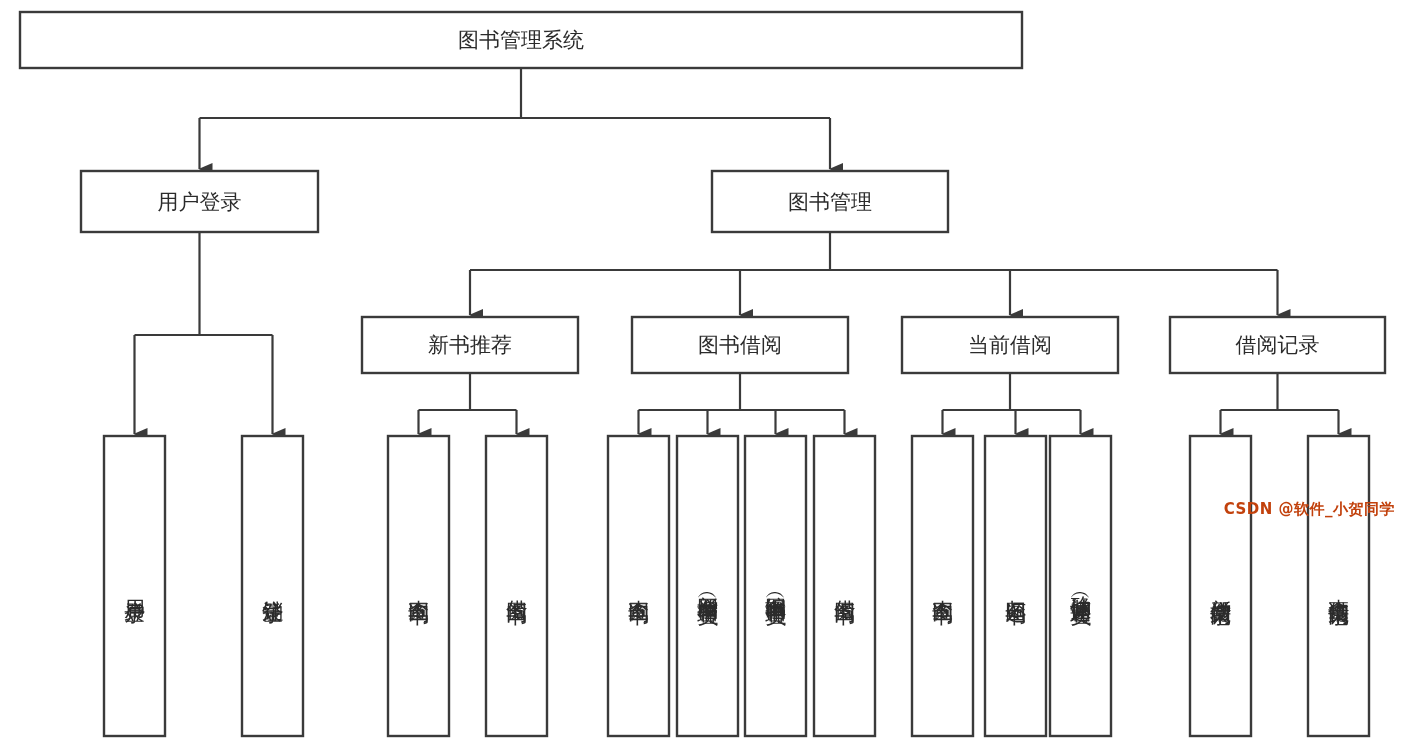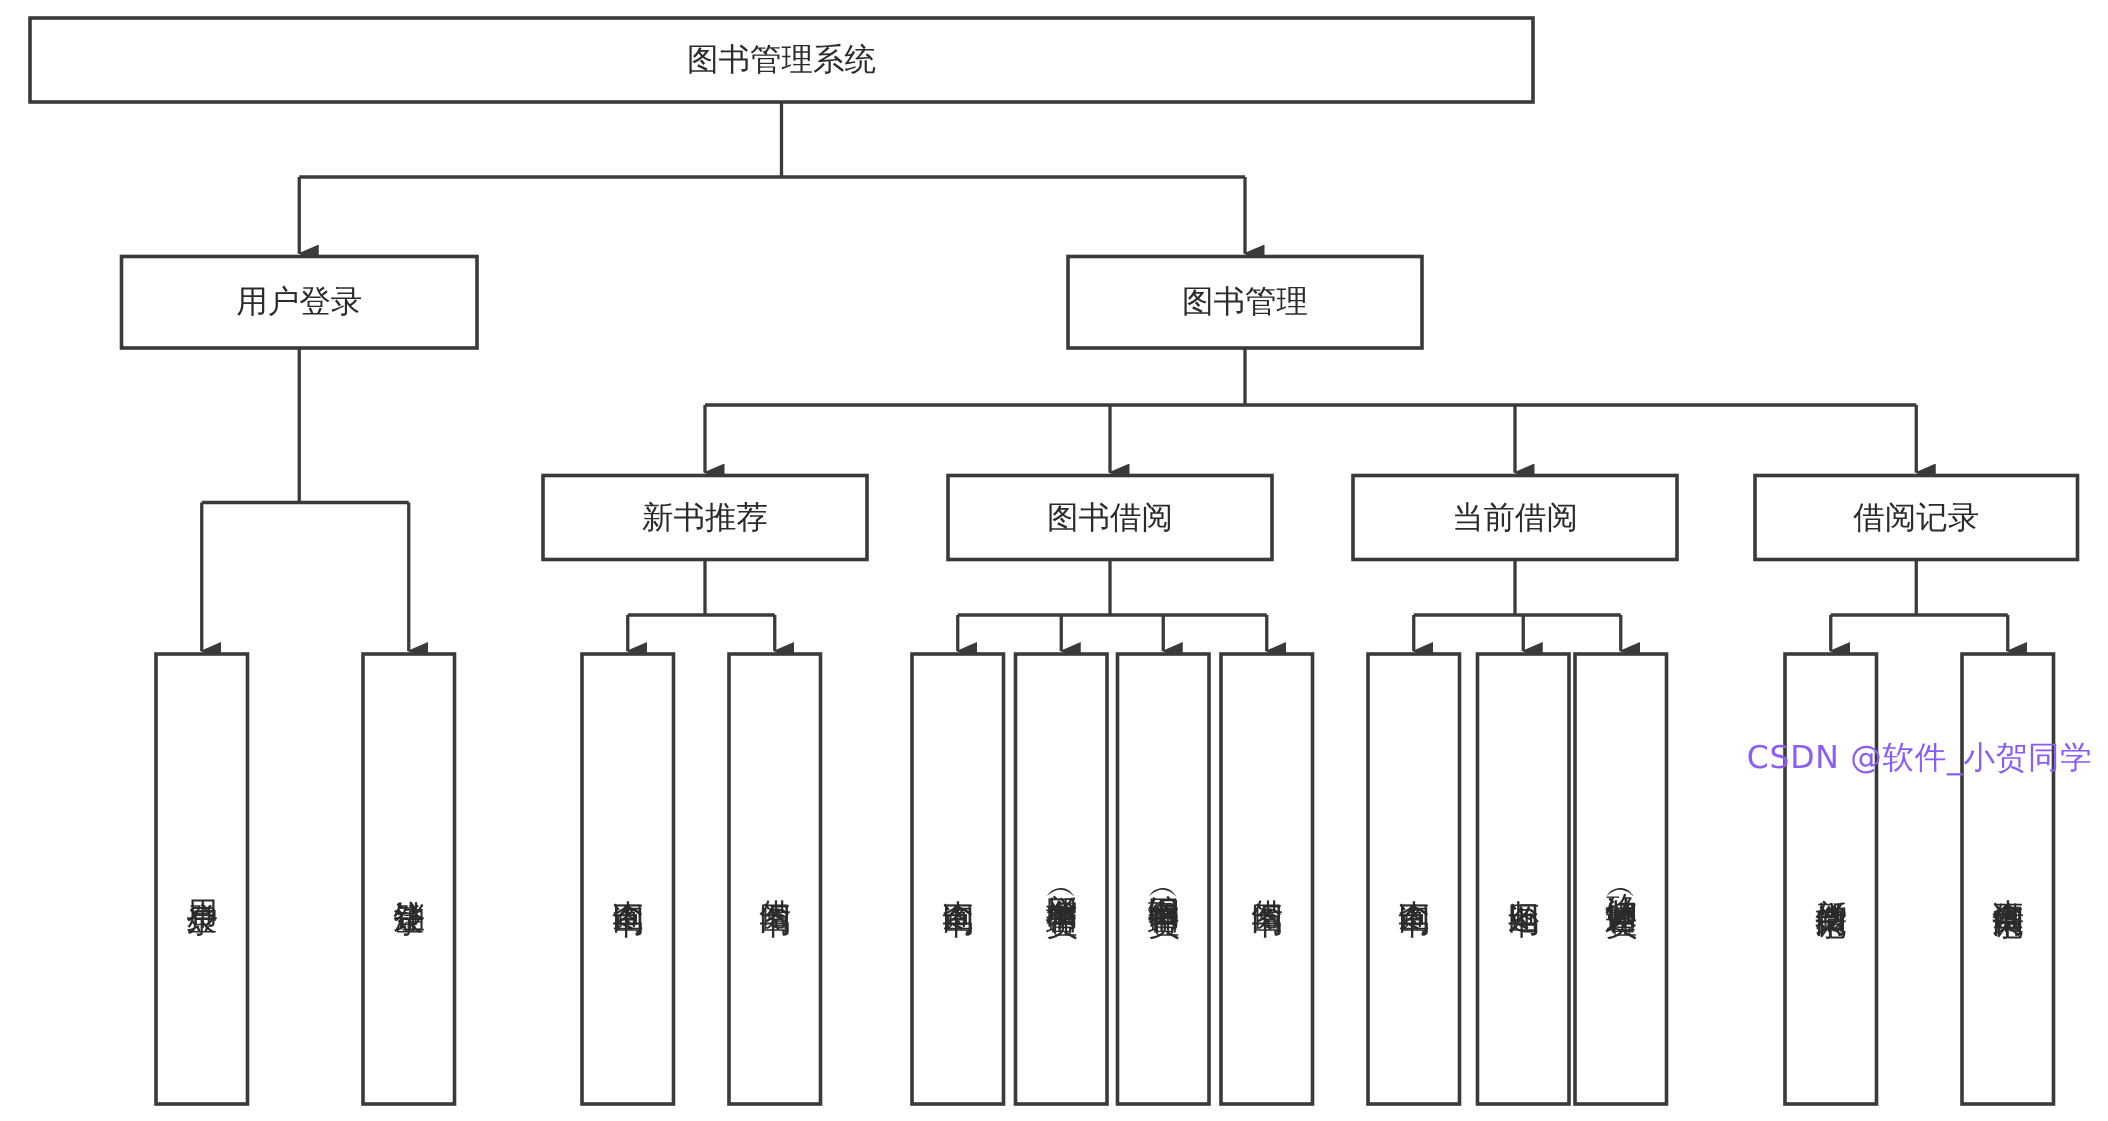--- a/index.html
+++ b/index.html
@@ -68,25 +68,26 @@
     line-height: 1.08;
     color: #2b2b2b;
     letter-spacing: 1.5px;
     white-space: nowrap;
   }
   #watermark {
     position: absolute;
     right: 10px;
     bottom: 5px;
     font-family: "DejaVu Sans", "Liberation Sans", sans-serif;
-    font-size: 21px;
-    color: #8b5cf6;
+    font-size: 15px;
+    color: #c2410c;
     letter-spacing: 0.5px;
     white-space: nowrap;
     user-select: none;
+    font-weight: bold;
   }
 </style>
 </head>
 <body>
 
 <div id="diagram-root">
   <svg class="flow" viewBox="0 0 1405 747">
     <defs>
       <marker id="arrow" viewBox="0 0 12 14" refX="6" refY="13" markerWidth="12" markerHeight="14" orient="auto-start-reverse" markerUnits="userSpaceOnUse">
         <path d="M 0 0 L 12 0 L 6 14 Z" class="arrowhead"></path>

